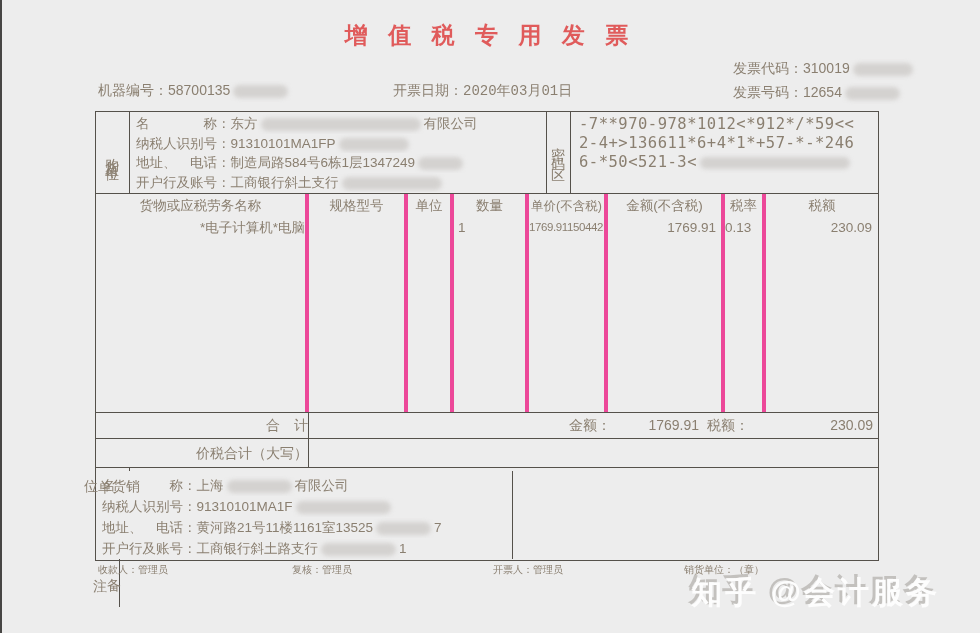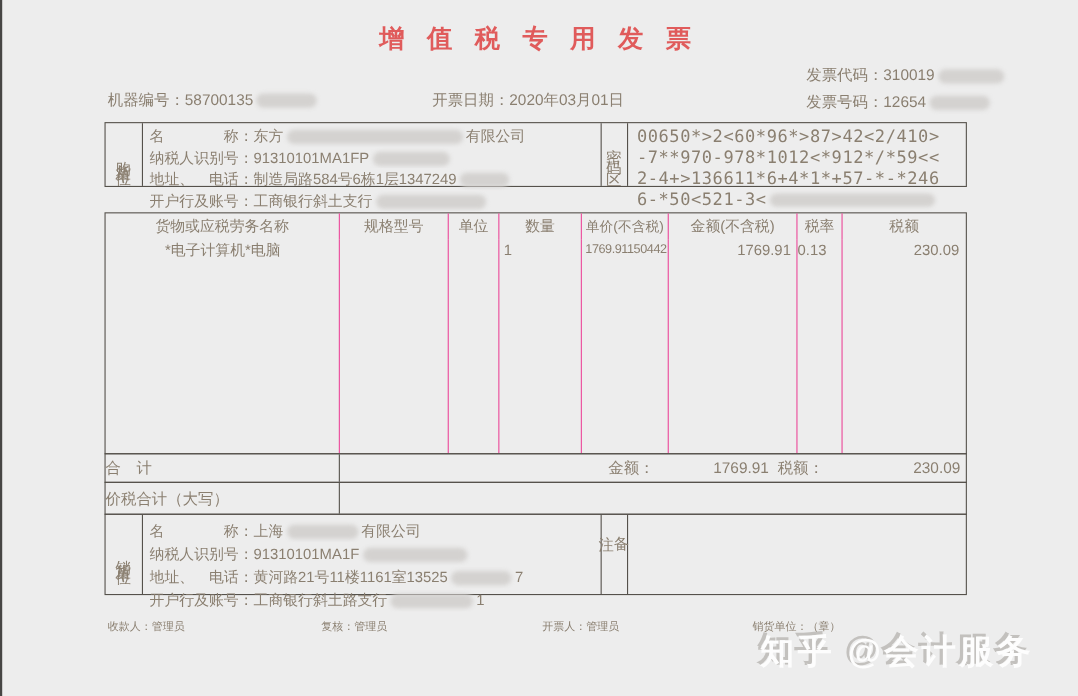--- a/index.html
+++ b/index.html
@@ -10,21 +10,21 @@
     color:#8a7f70;
   }
   .edge-line{position:absolute;left:0;top:0;width:2px;height:633px;background:#474644;}
   .title{
     position:absolute;top:20px;left:0;width:100%;text-align:center;
     font-size:23px;font-weight:bold;color:#e05b5b;letter-spacing:7px;
   }
   .hdr-line{position:absolute;font-size:14px;white-space:nowrap;}
   .hdr-code{top:60px;left:733px;}
   .hdr-machine{top:82px;left:98px;}
-  .hdr-date{top:82px;left:393px;}
+  .hdr-date{top:82px;left:393px;font-family:Liberation Mono, monospace;}
   .hdr-number{top:84px;left:733px;}
   .blur{
     display:inline-block;height:13px;vertical-align:middle;
     background:#d4d2d0;border-radius:7px;filter:blur(2px);
     margin:0 3px -1px 3px;
   }
   
   .box{position:absolute;left:95px;width:784px;box-sizing:border-box;border:1px solid #55514b;display:flex;}
   .side-label{
     box-sizing:border-box;border-right:1px solid #55514b;
@@ -34,48 +34,48 @@
   }
   .party-rows{box-sizing:border-box;border-right:1px solid #55514b;width:417px;padding:2px 0 0 6px;}
   .party-row{height:19.5px;line-height:19.5px;font-size:13.5px;white-space:nowrap;overflow:hidden;}
   .party-row .lbl{display:inline-block;}
   .pwd-side{letter-spacing:11px;}
   .pwd-area{
     width:306px;box-sizing:border-box;padding:3px 0 0 8px;
     font-family:"DejaVu Sans Mono","Liberation Mono",monospace;
     font-size:15.5px;line-height:19px;letter-spacing:0.5px;white-space:nowrap;
   }
-  .buyer-box{top:111px;height:59px;}
+  .buyer-box{top:111px;height:83px;}
   .buyer-side{width:34px;letter-spacing:3px;}
-  .seller-box{top:467px;height:74px;}
+  .seller-box{top:467px;height:94px;flex-direction:column;}
   .remark-side{width:24px;letter-spacing:40px;padding-top:8px;}
   .remark-area{width:306px;}
   
   .items{top:193px;height:220px;display:grid;
     grid-template-columns:213px 99px 46px 75px 79px 117px 41px 112px;
     grid-template-rows:24px 194px;}
-  .cell{box-sizing:border-box;border-right:1px solid #ec4899;font-size:13.5px;overflow:hidden;}
+  .cell{box-sizing:border-box;border-right:4px solid #ec4899;font-size:13.5px;overflow:hidden;}
   .cell.last{border-right:none;}
   .cell.hd{border-bottom:0;text-align:center;line-height:24px;}
   .cell.price-hd{font-size:12.5px;}
   .cell.bd{padding-top:1px;line-height:17px;}
-  .name-bd{text-align:center;padding-left:1px;}
+  .name-bd{text-align:right;padding-left:1px;}
   .qty-bd{padding-left:4px;}
   .price-bd{font-size:11.5px;text-align:right;padding-right:1px;letter-spacing:-0.4px;}
   .amt-bd{text-align:right;padding-right:5px;}
   .rate-bd{padding-right:2px;}
   .tax-bd{text-align:right;padding-right:6px;}
   
   .row-box{position:absolute;left:95px;width:784px;box-sizing:border-box;border:1px solid #55514b;display:flex;font-size:14px;}
   .totals-row{top:412px;height:27px;line-height:25px;}
   .words-row{top:438px;height:30px;line-height:28px;}
-  .row-label{width:213px;box-sizing:border-box;border-right:1px solid #55514b;text-align:left;}
+  .row-label{width:213px;box-sizing:border-box;border-right:1px solid #55514b;text-align:right;}
   .row-content{position:relative;width:569px;}
   .abs{position:absolute;top:0;white-space:nowrap;}
-  .t-amt-lbl{left:244px;}
+  .t-amt-lbl{left:260px;}
   .t-amt{left:300px;width:90px;text-align:right;}
   .t-tax-lbl{left:398px;}
   .t-tax{left:470px;width:94px;text-align:right;}
   .w-words{left:12px;}
   .w-small-lbl{left:358px;}
   .w-small{right:7px;}
   
   .footer-item{position:absolute;top:563px;font-size:10px;white-space:nowrap;}
   .f1{left:98px;}.f2{left:292px;}.f3{left:493px;}.f4{left:684px;}
   .watermark{
@@ -103,21 +103,20 @@
 <div class="box buyer-box">
   <div class="side-label buyer-side">购货单位</div>
   <div class="party-rows">
     <div class="party-row"><span class="lbl">名　　　　称：</span><span>东方</span><span class="blur" style="width:160px"></span><span>有限公司</span></div>
     <div class="party-row"><span class="lbl">纳税人识别号：</span><span>91310101MA1FP</span><span class="blur" style="width:70px"></span><span></span></div>
     <div class="party-row"><span class="lbl">地址、　电话：</span><span>制造局路584号6栋1层1347249</span><span class="blur" style="width:45px"></span><span></span></div>
     <div class="party-row"><span class="lbl">开户行及账号：</span><span>工商银行斜土支行</span><span class="blur" style="width:100px"></span><span></span></div>
   </div>
   <div class="side-label pwd-side" style="width:24px">密码区</div>
   <div class="pwd-area">
-    <div>00650*&gt;2&lt;60*96*&gt;87&gt;42&lt;2/410&gt;</div>
     <div>-7**970-978*1012&lt;*912*/*59&lt;&lt;</div>
     <div>2-4+&gt;136611*6+4*1*+57-*-*246</div>
     <div><span>6-*50&lt;521-3&lt;</span><span class="blur" style="width:150px;height:12px"></span></div>
   </div>
 </div>
 
 <div class="box items">
   <div class="cell hd">货物或应税劳务名称</div>
   <div class="cell hd">规格型号</div>
   <div class="cell hd">单位</div>

